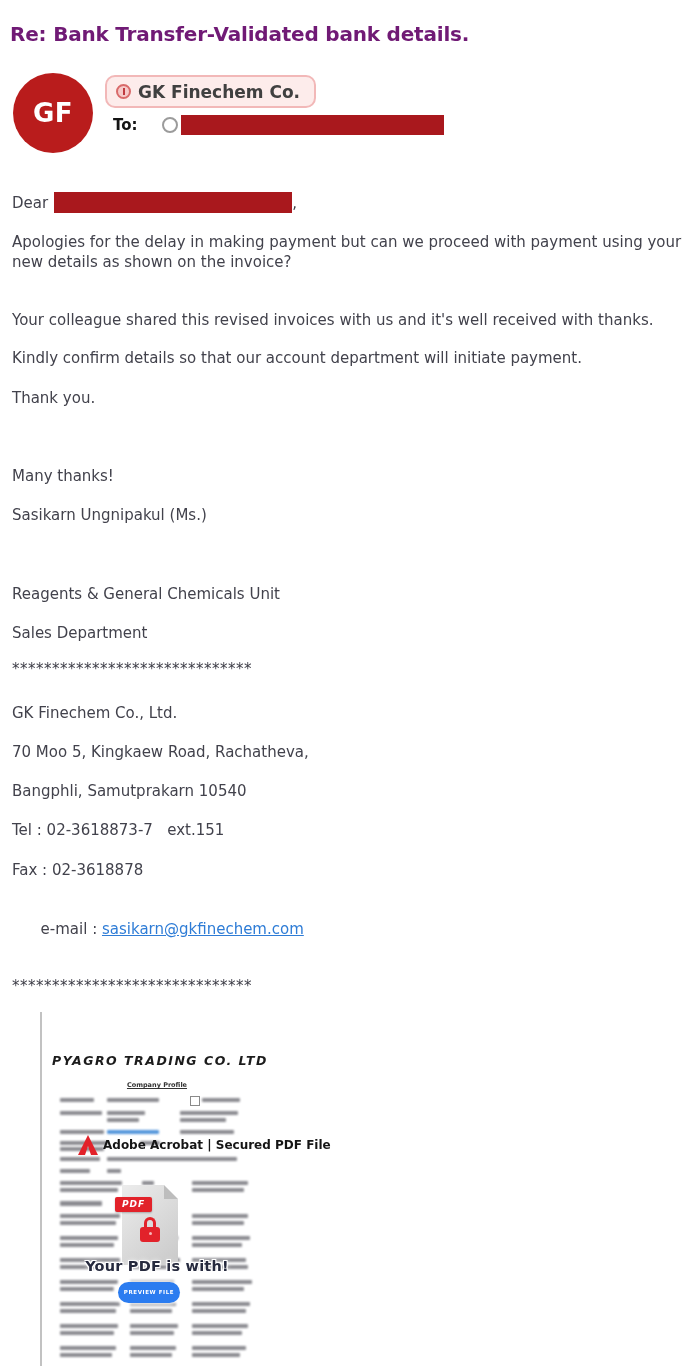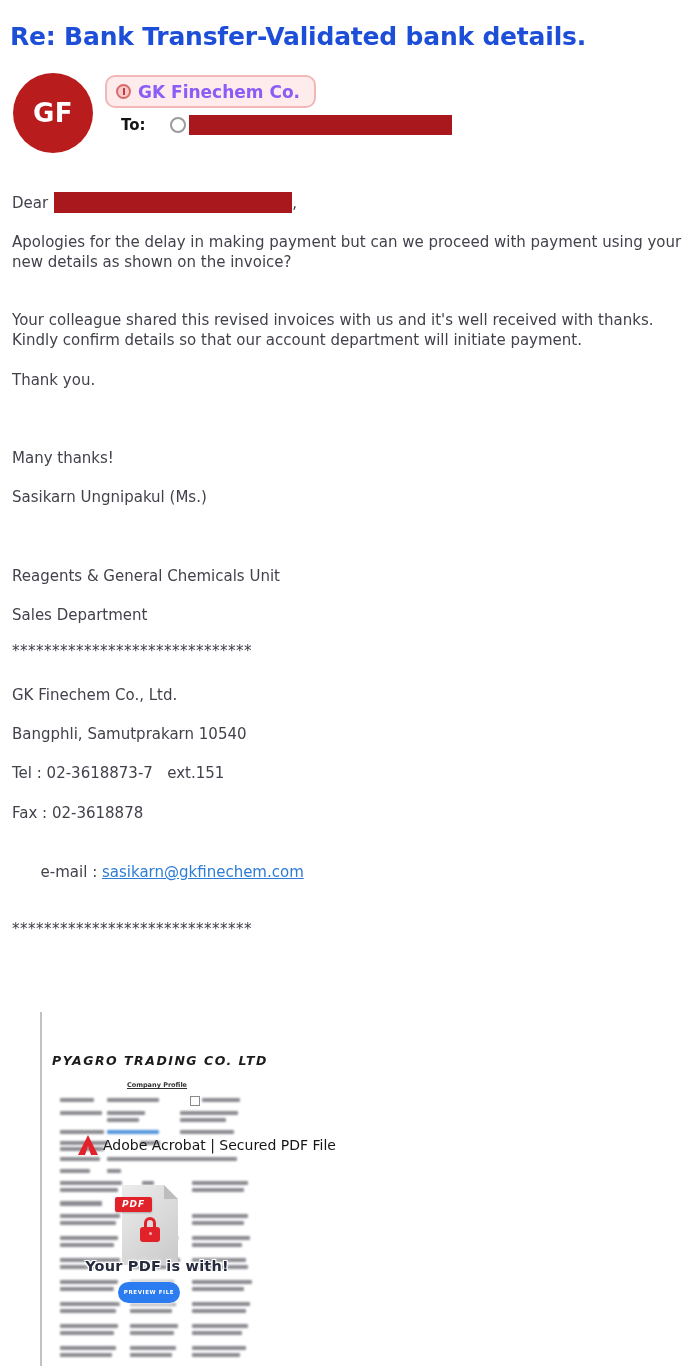--- a/index.html
+++ b/index.html
@@ -1,47 +1,47 @@
 <!DOCTYPE html>
 <html><head>
 <meta charset="utf-8">
 <style>
   html,body{margin:0;padding:0;background:#fff;}
   .page{position:relative;width:700px;height:1366px;background:#ffffff;overflow:hidden;
         font-family:"DejaVu Sans",sans-serif;color:#42424c;}
 
   
-  .subject{position:absolute;left:10px;top:22px;font-size:25px;font-weight:bold;
-           color:#1d4ed8;letter-spacing:-0.2px;}
+  .subject{position:absolute;left:10px;top:22px;font-size:20px;font-weight:bold;
+           color:#701a75;letter-spacing:-0.2px;}
   .header-row{position:absolute;left:13px;top:73px;display:flex;align-items:flex-start;}
   .avatar{width:80px;height:80px;border-radius:50%;background:#b91c1c;display:flex;
           align-items:center;justify-content:center;flex:0 0 auto;}
   .avatar span{color:#fff;font-size:26px;font-weight:bold;letter-spacing:0.5px;}
   .header-right{margin-left:12px;padding-top:2px;}
   .sender-pill{display:inline-flex;align-items:center;gap:7px;height:33px;
                padding:0 14px 0 9px;border:2px solid #f2b8b8;background:#fdeceb;
                border-radius:10px;box-sizing:border-box;cursor:pointer;}
   .pill-icon{position:relative;width:15px;height:15px;border-radius:50%;
              border:2px solid #d96a6a;background:#f6caca;box-sizing:border-box;}
   .pill-icon i{position:absolute;left:4.5px;top:2px;width:2px;height:7px;background:#c03a40;}
-  .sender-name{font-size:17px;font-weight:bold;color:#8b5cf6;}
-  .to-row{display:flex;align-items:center;margin-top:7px;margin-left:16px;}
+  .sender-name{font-size:17px;font-weight:bold;color:#404040;}
+  .to-row{display:flex;align-items:center;margin-top:7px;margin-left:8px;}
   .to-label{font-size:15px;font-weight:bold;color:#141414;}
   .to-circle{width:16px;height:16px;border-radius:50%;border:2.5px solid #9b9b9b;
              background:#fff;margin-left:24px;box-sizing:border-box;}
   .to-redaction{width:263px;height:20px;background:#a9181d;margin-left:3px;}
 
   
   .body{position:absolute;left:12px;top:190px;width:680px;font-size:15px;line-height:20px;
         color:#42424c;}
   .line{white-space:pre-wrap;}
   .dear-line{display:flex;align-items:center;margin-top:2px;}
   .dear-redaction{display:inline-block;width:238px;height:21px;background:#a9181d;
                   margin-left:6px;}
-  .g16{margin-top:16px}.g17{margin-top:17px}.g18{}.g19{margin-top:19px}
+  .g16{margin-top:16px}.g17{margin-top:17px}.g18{margin-top:18px}.g19{margin-top:19px}
   .g20{margin-top:20px}.g24{margin-top:24px}.g38{margin-top:38px}.g58{margin-top:58px}
   .g59{margin-top:59px}
   .email-link{color:#2e7cd6;text-decoration:underline;cursor:pointer;}
   .stars{letter-spacing:0.5px;color:#3c3c46;}
 
   
   .attachment{position:absolute;left:0;top:1012px;width:700px;height:354px;cursor:pointer;}
   .quote-line{position:absolute;left:40px;top:0;width:2px;height:354px;background:#c2c2c2;}
   .doc{position:absolute;left:52px;top:3px;width:210px;height:351px;}
   .doc-title{position:absolute;left:0;top:38px;width:210px;text-align:center;
@@ -50,21 +50,21 @@
   .doc-subtitle{position:absolute;left:0;top:66px;width:210px;text-align:center;
                 font-size:6.5px;font-weight:bold;text-decoration:underline;color:#333;
                 filter:blur(0.5px);}
   .doc-bars{position:absolute;left:0;top:0;width:100%;height:100%;}
   .bar{position:absolute;background:#6f6f76;opacity:0.8;filter:blur(0.9px);border-radius:1px;}
   .bar-link{background:#4a90d9;opacity:0.95;}
   .doc-checkbox{position:absolute;left:138px;top:81px;width:8px;height:8px;
                 border:1px solid #8a8a8a;background:#fff;filter:blur(0.4px);}
   .acrobat-row{position:absolute;left:26px;top:120px;display:flex;align-items:center;
                gap:5px;z-index:3;}
-  .acrobat-text{font-size:14px;font-weight:normal;color:#151515;filter:blur(0.3px);
+  .acrobat-text{font-size:12px;font-weight:bold;color:#151515;filter:blur(0.3px);
                 white-space:nowrap;}
   .pdf-icon{position:absolute;left:60px;top:168px;width:80px;height:86px;z-index:2;font-style:italic;}
   .pdf-page{position:absolute;left:10px;top:2px;width:56px;height:80px;
             background:linear-gradient(135deg,#ececec 0%,#d7d7d7 60%,#c9c9c9 100%);
             clip-path:polygon(0 0,calc(100% - 14px) 0,100% 14px,100% 100%,0 100%);
             box-shadow:0 0 6px rgba(255,255,255,.9);}
   .pdf-fold{position:absolute;left:52px;top:2px;width:0;height:0;
             border-left:14px solid #bdbdbd;border-top:14px solid #ffffff;}
   .pdf-badge{position:absolute;left:3px;top:14px;width:37px;height:15px;background:#e2222a;
              border-radius:2px;color:#fff;font-size:9px;font-weight:bold;text-align:center;
@@ -121,20 +121,21 @@
     <div class="line g19">Apologies for the delay in making payment but can we proceed with payment using your new details as shown on the invoice?</div>
     <div class="line g38">Your colleague shared this revised invoices with us and it's well received with thanks.</div>
     <div class="line g18">Kindly confirm details so that our account department will initiate payment.</div>
     <div class="line g20">Thank you.</div>
     <div class="line g58">Many thanks!</div>
     <div class="line g19">Sasikarn Ungnipakul (Ms.)</div>
     <div class="line g59">Reagents &amp; General Chemicals Unit</div>
     <div class="line g19">Sales Department</div>
     <div class="line g16 stars">******************************</div>
     <div class="line g24">GK Finechem Co., Ltd.</div>
+    <div class="line g19">70 Moo 5, Kingkaew Road, Rachatheva,</div>
     <div class="line g19">Bangphli, Samutprakarn 10540</div>
     <div class="line g19">Tel : 02-3618873-7   ext.151</div>
     <div class="line g20">Fax : 02-3618878</div>
     <div class="line g19">
       <span>e-mail : </span><a class="email-link">sasikarn@gkfinechem.com</a>
     </div>
     <div class="line g17 stars">******************************</div>
   </div>
 
   <div class="attachment">

